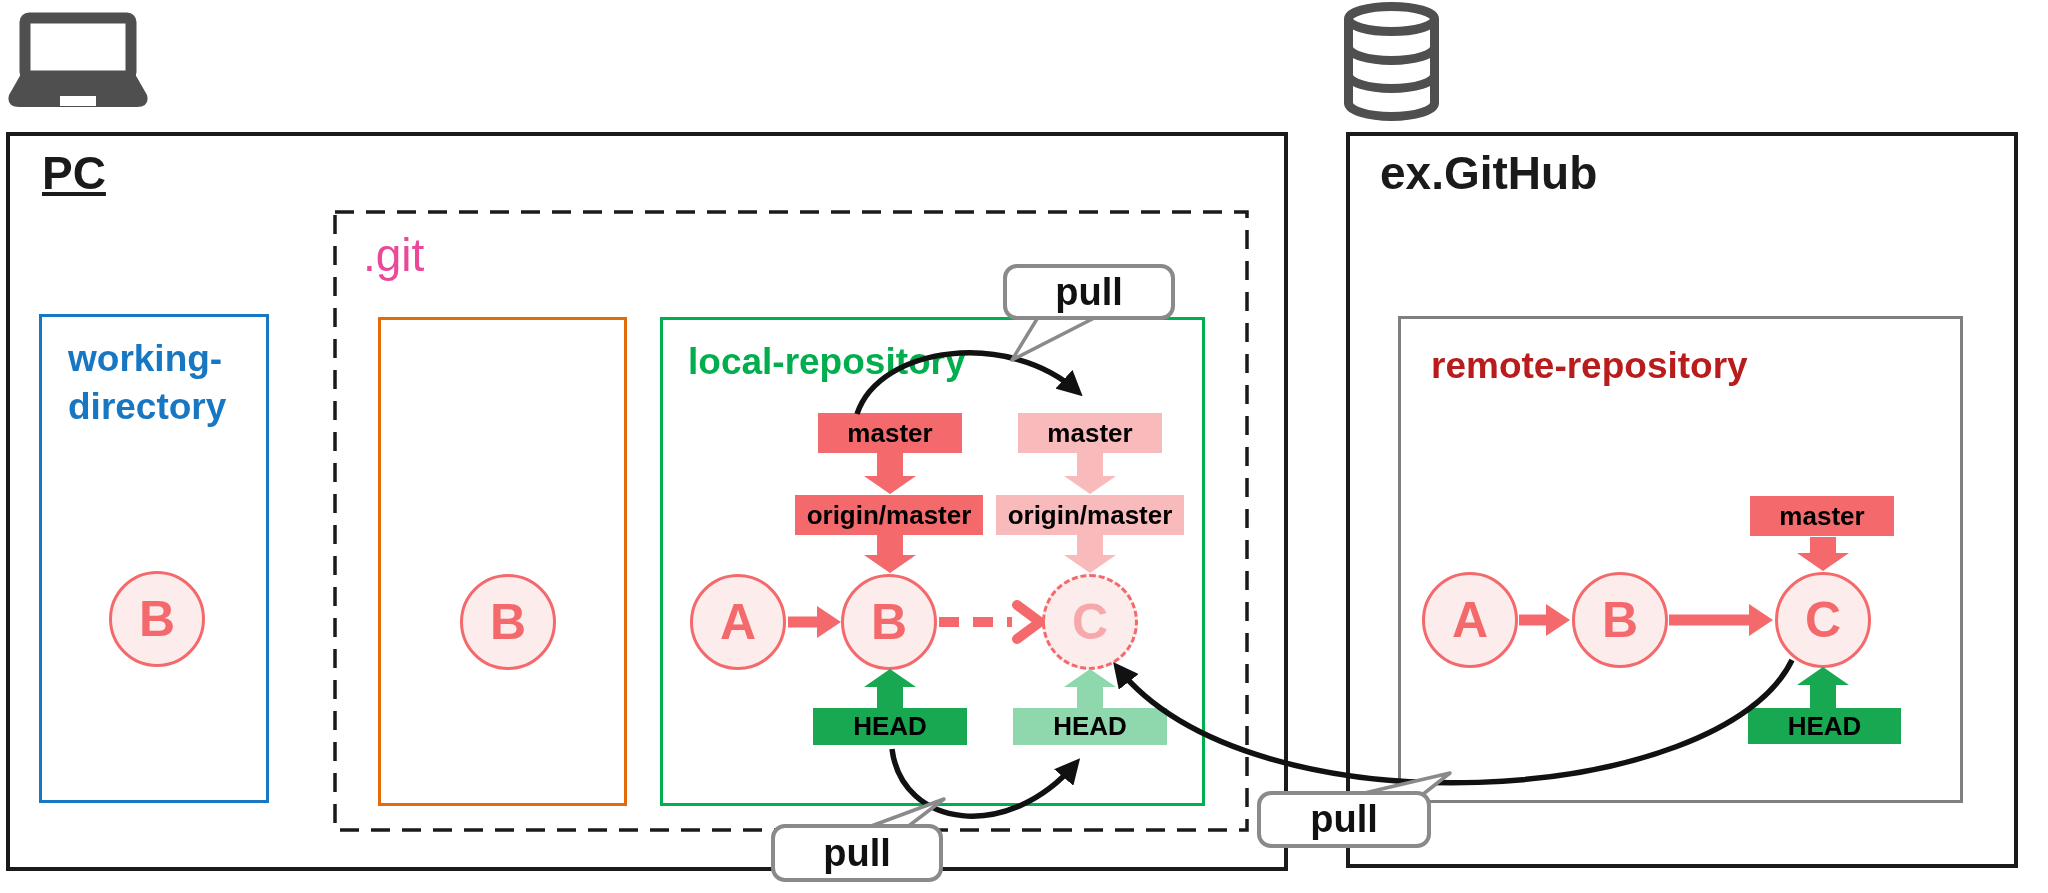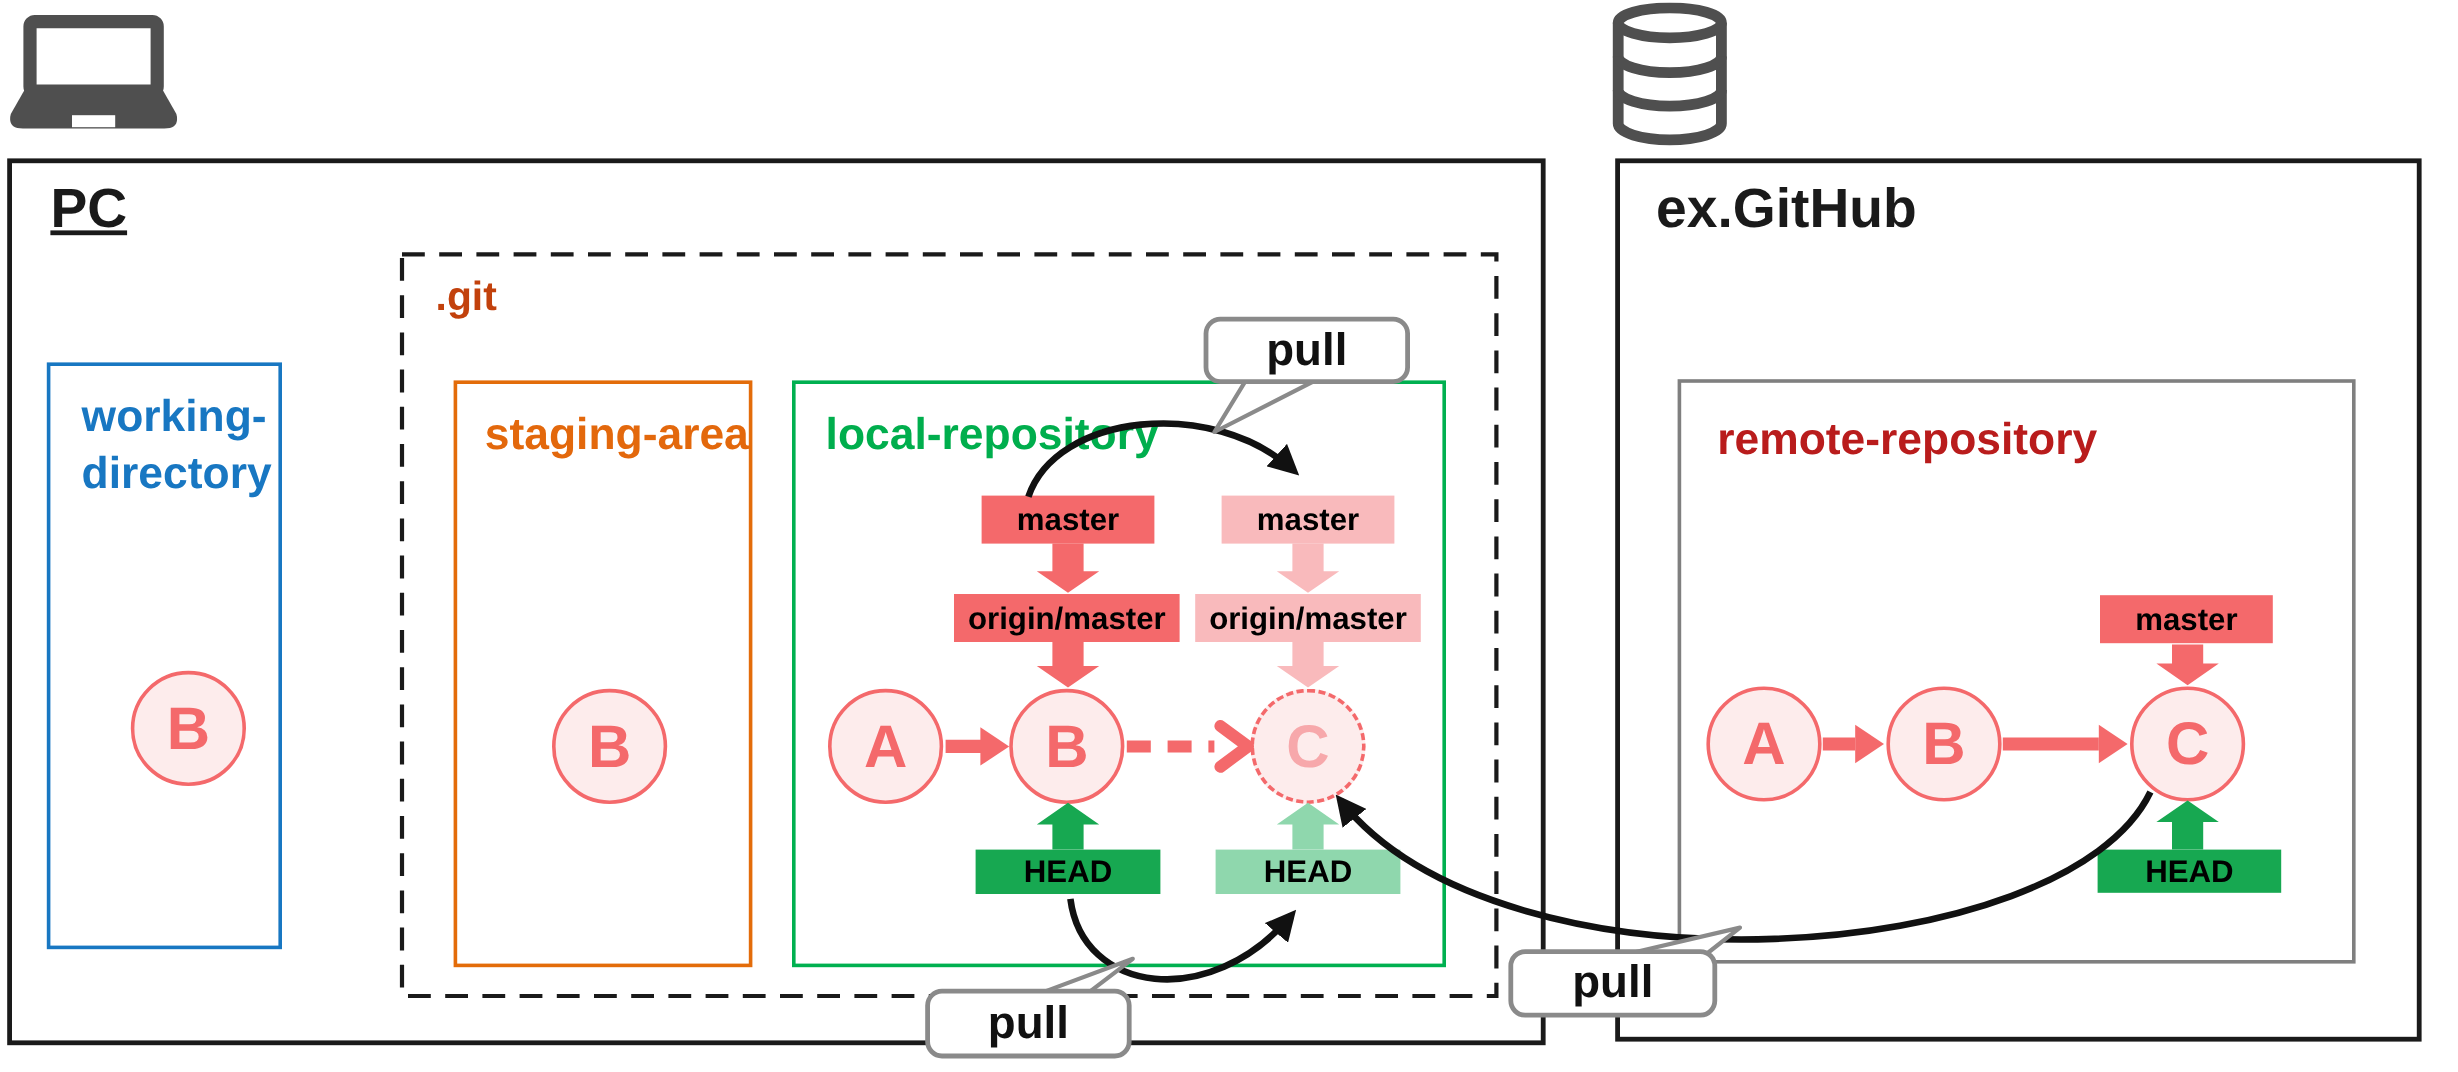--- a/index.html
+++ b/index.html
@@ -7,21 +7,21 @@
     position:relative;width:2048px;height:893px;background:#fff;overflow:hidden;
     font-family:"Liberation Sans", sans-serif;
   }
   .box{position:absolute;box-sizing:border-box;background:#fff;}
   .pc-box,.github-box{border:4px solid #1a1a1a;z-index:1;}
   .wd-box{border:3px solid #1877C2;z-index:1;}
   .sa-box{border:3px solid #E36C0A;z-index:1;}
   .lr-box{border:3px solid #00B050;z-index:1;}
   .rr-box{border:3px solid #7F7F7F;z-index:1;}
   .big-title{position:absolute;font-size:46px;font-weight:700;color:#1a1a1a;letter-spacing:0px;}
-  .git-title{position:absolute;font-size:34px;font-weight:700;color:#c2410c;z-index:2;}
+  .git-title{position:absolute;font-size:46px;font-weight:400;color:#ec4899;z-index:2;}
   .area-title{position:absolute;font-size:37px;font-weight:700;line-height:48px;}
   .wd-title{color:#1877C2;}
   .sa-title{color:#E3680C;}
   .lr-title{color:#00AE4D;}
   .rr-title{color:#b91c1c;}
   .commit-circle{
     position:absolute;width:96px;height:96px;border-radius:50%;
     border:3px solid #F4696B;background:#FDECEC;box-sizing:border-box;
     display:flex;align-items:center;justify-content:center;
     font-size:50px;font-weight:700;color:#F4696B;z-index:2;
@@ -70,30 +70,29 @@
   <div class="box pc-box" style="left:6px;top:132px;width:1282px;height:739px;">
     <div class="big-title" style="left:32px;top:10px;text-decoration:underline;">PC</div>
   </div>
 
   <div class="box github-box" style="left:1346px;top:132px;width:672px;height:736px;">
     <div class="big-title" style="left:30px;top:10px;">ex.GitHub</div>
   </div>
 
   <div class="git-title" style="left:363px;top:228px;">.git</div>
 
-  <div class="box wd-box" style="left:39px;top:302px;width:196px;height:489px;">
+  <div class="box wd-box" style="left:39px;top:314px;width:230px;height:489px;">
     <div class="area-title wd-title" style="left:26px;top:18px;">
       <span style="display:block">working-</span>
       <span style="display:block">directory</span>
     </div>
     <div class="commit-circle" style="left:67px;top:254px;">B</div>
   </div>
 
   <div class="box sa-box" style="left:378px;top:317px;width:249px;height:489px;">
-    <div class="area-title sa-title" style="left:23px;top:18px;">staging-area</div>
     <div class="commit-circle" style="left:79px;top:254px;">B</div>
   </div>
 
   <div class="box lr-box" style="left:660px;top:317px;width:545px;height:489px;">
     <div class="area-title lr-title" style="left:25px;top:18px;">local-repository</div>
 
     <div class="chip red" style="left:155px;top:93px;width:144px;height:40px;">master</div>
     <div class="chip red-faded" style="left:355px;top:93px;width:144px;height:40px;">master</div>
     <div class="chip red" style="left:132px;top:175px;width:188px;height:40px;">origin/master</div>
     <div class="chip red-faded" style="left:333px;top:175px;width:188px;height:40px;">origin/master</div>

